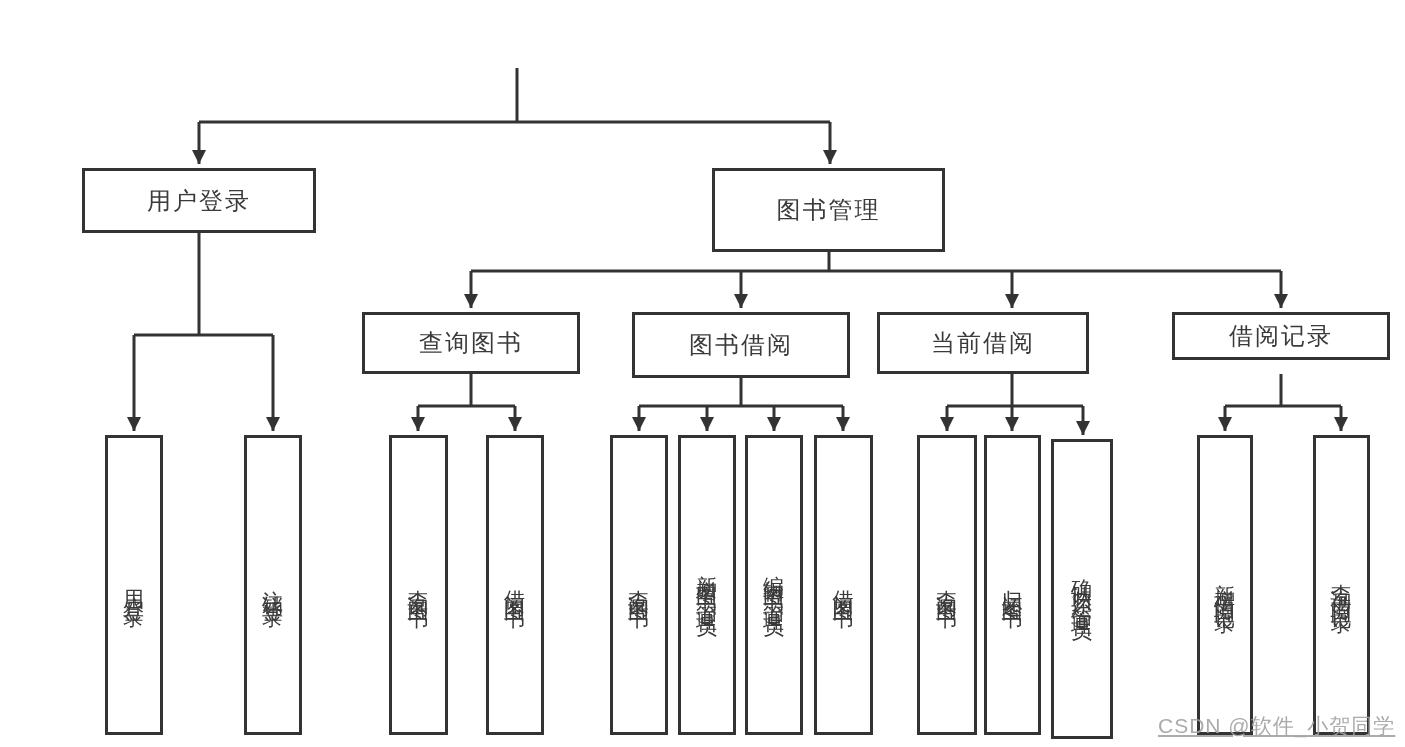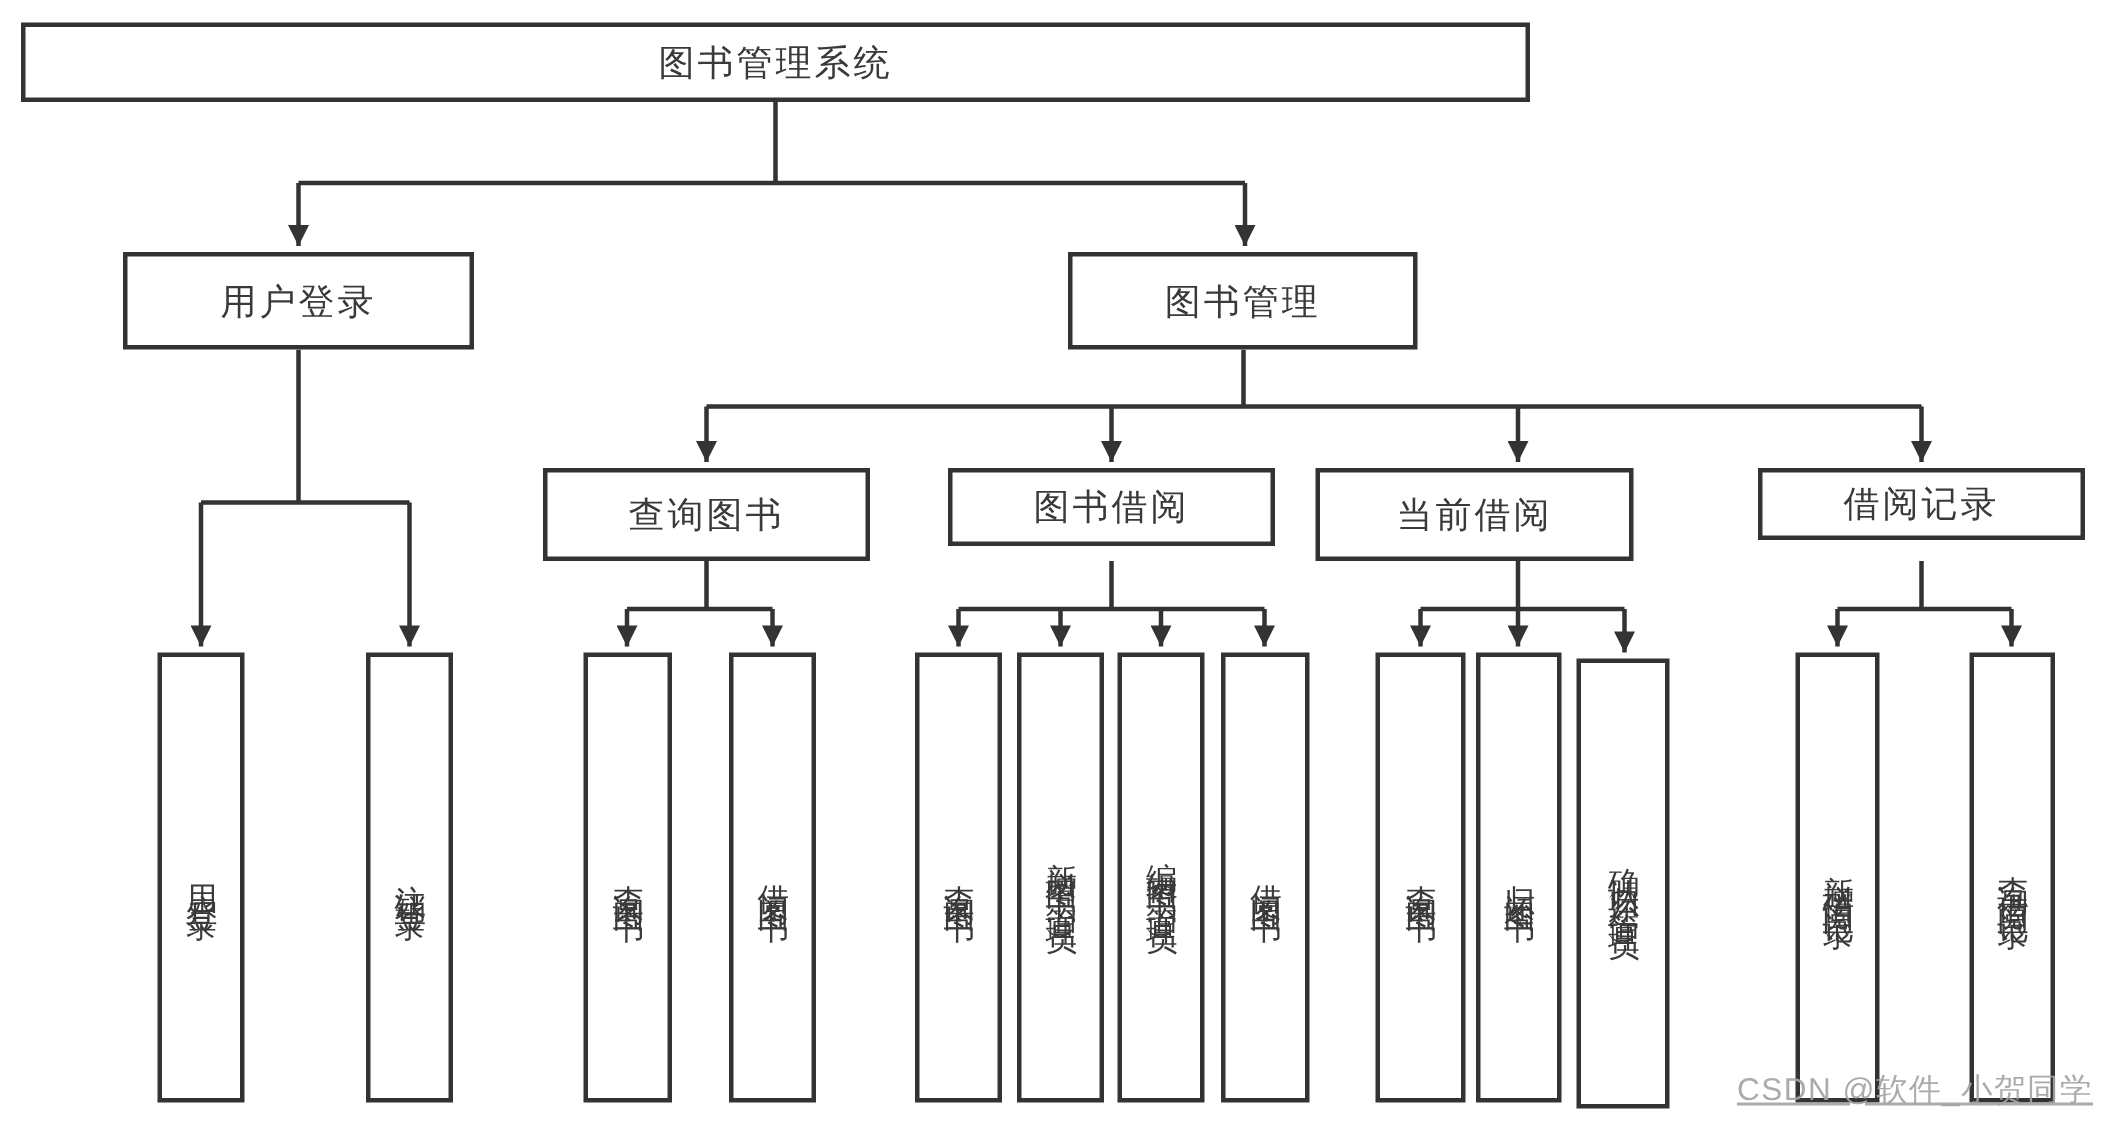--- a/index.html
+++ b/index.html
@@ -90,35 +90,32 @@
     <path class="ln" d="M707 406 V431" marker-end="url(#ah)"></path>
     <path class="ln" d="M774 406 V431" marker-end="url(#ah)"></path>
     <path class="ln" d="M843 406 V431" marker-end="url(#ah)"></path>
     <path class="ln" d="M947 406 V431" marker-end="url(#ah)"></path>
     <path class="ln" d="M1012 406 V431" marker-end="url(#ah)"></path>
     <path class="ln" d="M1083 406 V435" marker-end="url(#ah)"></path>
     <path class="ln" d="M1225 406 V431" marker-end="url(#ah)"></path>
     <path class="ln" d="M1341 406 V431" marker-end="url(#ah)"></path>
   </svg>
 
-  <div class="node hnode" style="left:14px;top:15px;width:1006px;height:53px">
-    <span>图书管理系统</span>
-  </div>
 
   <div class="node hnode" style="left:82px;top:168px;width:234px;height:65px">
     <span>用户登录</span>
   </div>
-  <div class="node hnode" style="left:712px;top:168px;width:233px;height:65px">
+  <div class="node hnode" style="left:712px;top:168px;width:233px;height:84px">
     <span>图书管理</span>
   </div>
 
   <div class="node hnode" style="left:362px;top:312px;width:218px;height:62px">
     <span>查询图书</span>
   </div>
-  <div class="node hnode" style="left:632px;top:312px;width:218px;height:52px">
+  <div class="node hnode" style="left:632px;top:312px;width:218px;height:66px">
     <span>图书借阅</span>
   </div>
   <div class="node hnode" style="left:877px;top:312px;width:212px;height:62px">
     <span>当前借阅</span>
   </div>
   <div class="node hnode" style="left:1172px;top:312px;width:218px;height:48px">
     <span>借阅记录</span>
   </div>
 
   <div class="node vnode" style="left:105px;top:435px;width:58px;height:300px">

